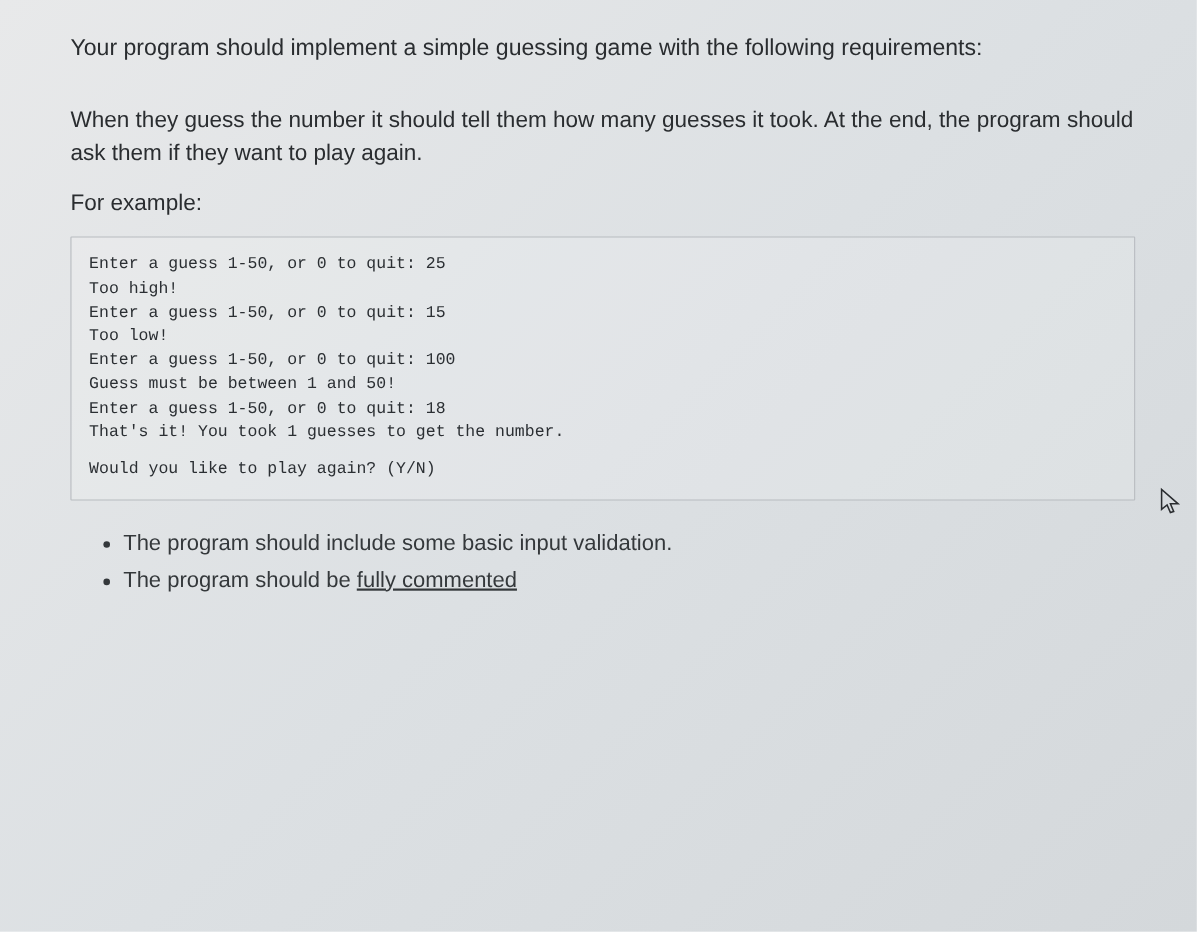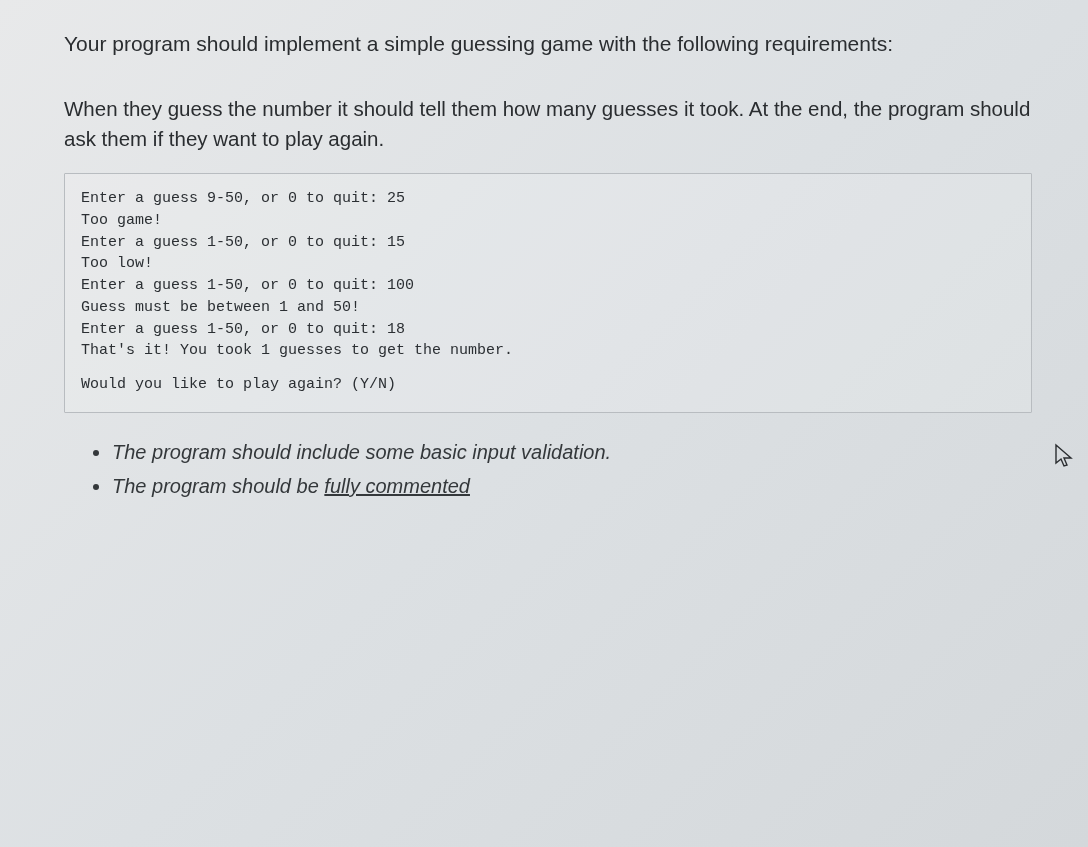--- a/index.html
+++ b/index.html
@@ -55,21 +55,20 @@
   .notes-label {
     font-size: 20.5px;
     margin: 0 0 20px 0;
     color: #2a2d30;
     font-weight: 400;
   }
   ul.notes {
     list-style: disc;
     padding-left: 48px;
     margin: 0 0 36px 0;
-    font-style: italic;
   }
   ul.notes li {
     font-size: 20px;
     line-height: 1.7;
     color: #34383b;
   }
   .underline {
     text-decoration: underline;
   }
   .footer-msg {
@@ -89,23 +88,24 @@
 </head>
 <body>
 
 <div class="page">
 
   <p class="intro">Your program should implement a simple guessing game with the following requirements:</p>
 
 
   <p class="body">When they guess the number it should tell them how many guesses it took.  At the end, the program should ask them if they want to play again.</p>
 
+  <p class="example-label">For example:</p>
 
-  <div class="code-box"><span>Enter a guess 9-50, or 0 to quit: 25</span>
-<span>Too game!</span>
+  <div class="code-box"><span>Enter a guess 1-50, or 0 to quit: 25</span>
+<span>Too high!</span>
 <span>Enter a guess 1-50, or 0 to quit: 15</span>
 <span>Too low!</span>
 <span>Enter a guess 1-50, or 0 to quit: 100</span>
 <span>Guess must be between 1 and 50!</span>
 <span>Enter a guess 1-50, or 0 to quit: 18</span>
 <span>That's it! You took 1 guesses to get the number.</span>
 <div class="code-gap"></div><span>Would you like to play again? (Y/N)</span></div>
 
 
   <ul class="notes">

